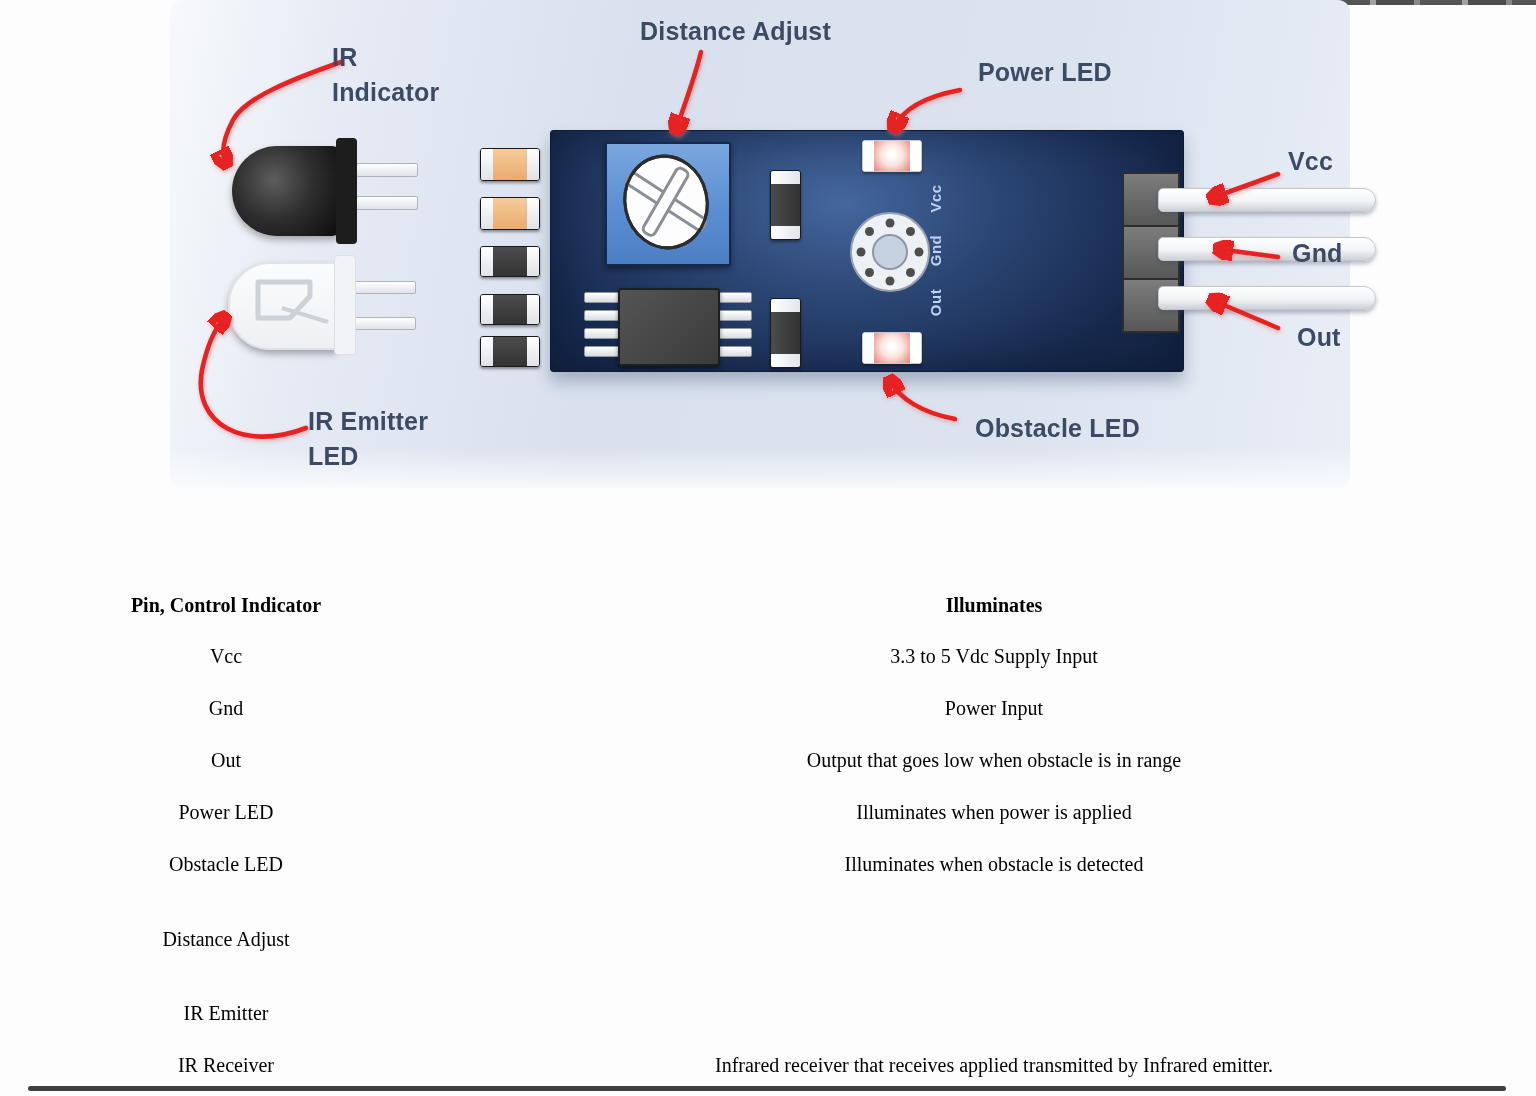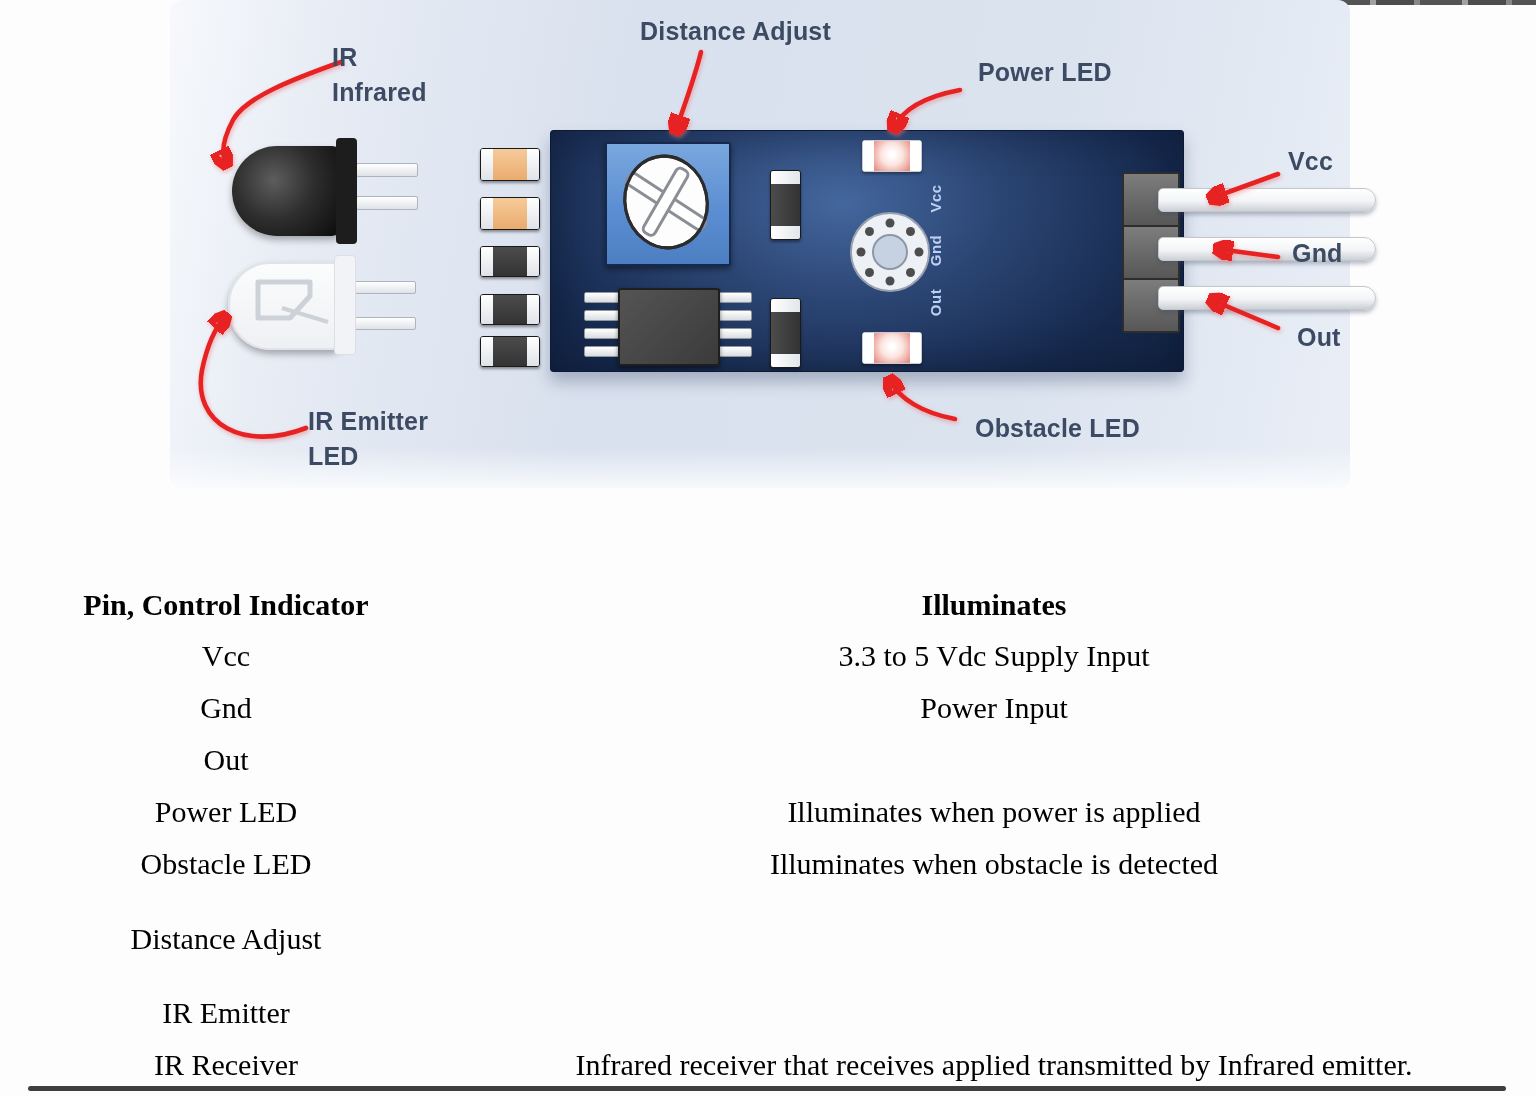--- a/index.html
+++ b/index.html
@@ -81,21 +81,21 @@
           white-space:pre-line;letter-spacing:.2px;}
 
   .arrows{position:absolute;left:0;top:0;width:1536px;height:1096px;pointer-events:none;
           filter:drop-shadow(1px 2px 2px rgba(235,120,120,.55));}
   .arrows path{fill:none;stroke:#e62222;stroke-width:4.6;stroke-linecap:round;}
 
   
   .dtable{position:absolute;left:0;top:580px;width:1536px;font-family:"Liberation Serif",serif;color:#000;}
   .trow{display:grid;grid-template-columns:452px 1fr;align-items:center;min-height:52px;}
   .trow.hdr-row{min-height:50px;font-weight:bold;font-size:31px;}
-  .tcell{text-align:center;font-size:30px;white-space:pre-line;line-height:46px;}
+  .tcell{text-align:center;font-size:20px;white-space:pre-line;line-height:46px;}
   .trow.tall{min-height:97px;}
 </style>
 </head>
 <body>
 
 <div class="stage">
 
   <div class="artifact-top"></div>
 
   <div class="panel">
@@ -225,21 +225,21 @@
     <path d="M 701,52 C 694,80 684,106 676,130" marker-end="url(#ah)"></path>
     <path d="M 960,90 C 928,96 903,108 894,128" marker-end="url(#ah)"></path>
     <path d="M 1278,174 L 1212,198" marker-end="url(#ah)"></path>
     <path d="M 1278,257 L 1218,249" marker-end="url(#ah)"></path>
     <path d="M 1278,328 L 1212,300" marker-end="url(#ah)"></path>
     <path d="M 955,419 C 923,413 899,399 890,380" marker-end="url(#ah)"></path>
     <path d="M 306,428 C 244,452 192,424 202,370 C 207,346 214,329 225,317" marker-end="url(#ah)"></path>
   </svg>
 
   <div class="dlabel" style="left:332px;top:40px;">IR
-Infrared</div>
+Indicator</div>
   <div class="dlabel" style="left:640px;top:14px;">Distance Adjust</div>
   <div class="dlabel" style="left:978px;top:55px;">Power LED</div>
   <div class="dlabel" style="left:1288px;top:144px;">Vcc</div>
   <div class="dlabel" style="left:1292px;top:236px;">Gnd</div>
   <div class="dlabel" style="left:1297px;top:320px;">Out</div>
   <div class="dlabel" style="left:975px;top:411px;">Obstacle LED</div>
   <div class="dlabel" style="left:308px;top:404px;">IR Emitter
 LED</div>
 
   <div class="dtable">
@@ -250,20 +250,21 @@
     <div class="trow">
       <div class="tcell">Vcc</div>
       <div class="tcell">3.3 to 5 Vdc Supply Input</div>
     </div>
     <div class="trow">
       <div class="tcell">Gnd</div>
       <div class="tcell">Power Input</div>
     </div>
     <div class="trow">
       <div class="tcell">Out</div>
+      <div class="tcell">Output that goes low when obstacle is in range</div>
     </div>
     <div class="trow">
       <div class="tcell">Power LED</div>
       <div class="tcell">Illuminates when power is applied</div>
     </div>
     <div class="trow">
       <div class="tcell">Obstacle LED</div>
       <div class="tcell">Illuminates when obstacle is detected</div>
     </div>
     <div class="trow tall">

